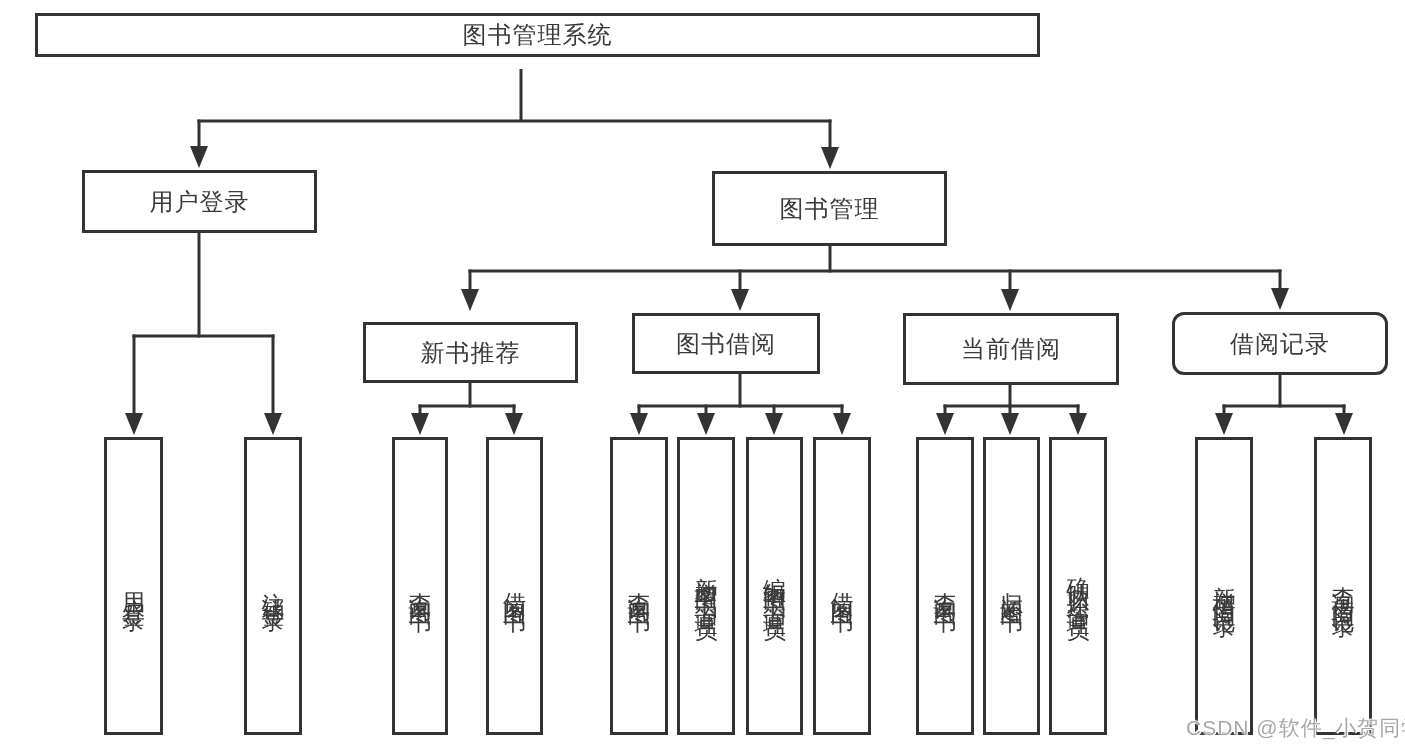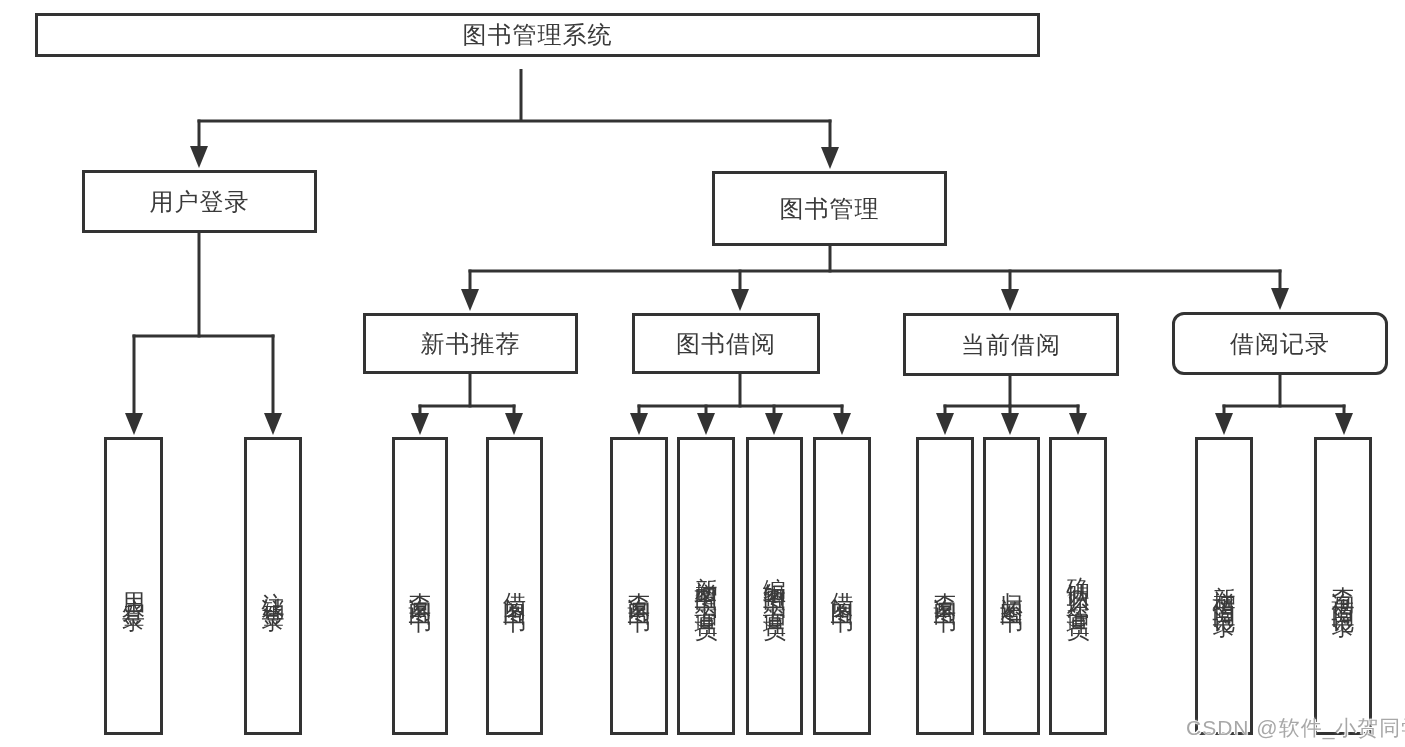--- a/index.html
+++ b/index.html
@@ -93,23 +93,23 @@
       <polygon points="1215,413 1233,413 1224,435"></polygon>
       <polygon points="1335,413 1353,413 1344,435"></polygon>
     </g>
   </svg>
 
   <div class="node hnode" style="left:20px;top:13px;width:1005px;height:44px;margin-left:15px;">图书管理系统</div>
 
   <div class="node hnode" style="left:82px;top:170px;width:235px;height:63px;">用户登录</div>
   <div class="node hnode" style="left:712px;top:171px;width:235px;height:75px;">图书管理</div>
 
-  <div class="node hnode" style="left:363px;top:313px;width:215px;height:61px;">新书推荐</div>
+  <div class="node hnode" style="left:363px;top:322px;width:215px;height:61px;">新书推荐</div>
   <div class="node hnode" style="left:632px;top:313px;width:188px;height:61px;">图书借阅</div>
-  <div class="node hnode" style="left:903px;top:313px;width:216px;height:63px;">当前借阅</div>
+  <div class="node hnode" style="left:903px;top:313px;width:216px;height:72px;">当前借阅</div>
   <div class="node hnode" style="left:1172px;top:312px;width:216px;height:63px;border-radius:12px;">借阅记录</div>
 
   <div class="node leaf" style="left:104px;width:59px;">
     <span class="vtext">用户登录</span>
     </div>
   <div class="node leaf" style="left:244px;width:58px;">
     <span class="vtext">注销登录</span>
     </div>
 
   <div class="node leaf" style="left:392px;width:56px;">

